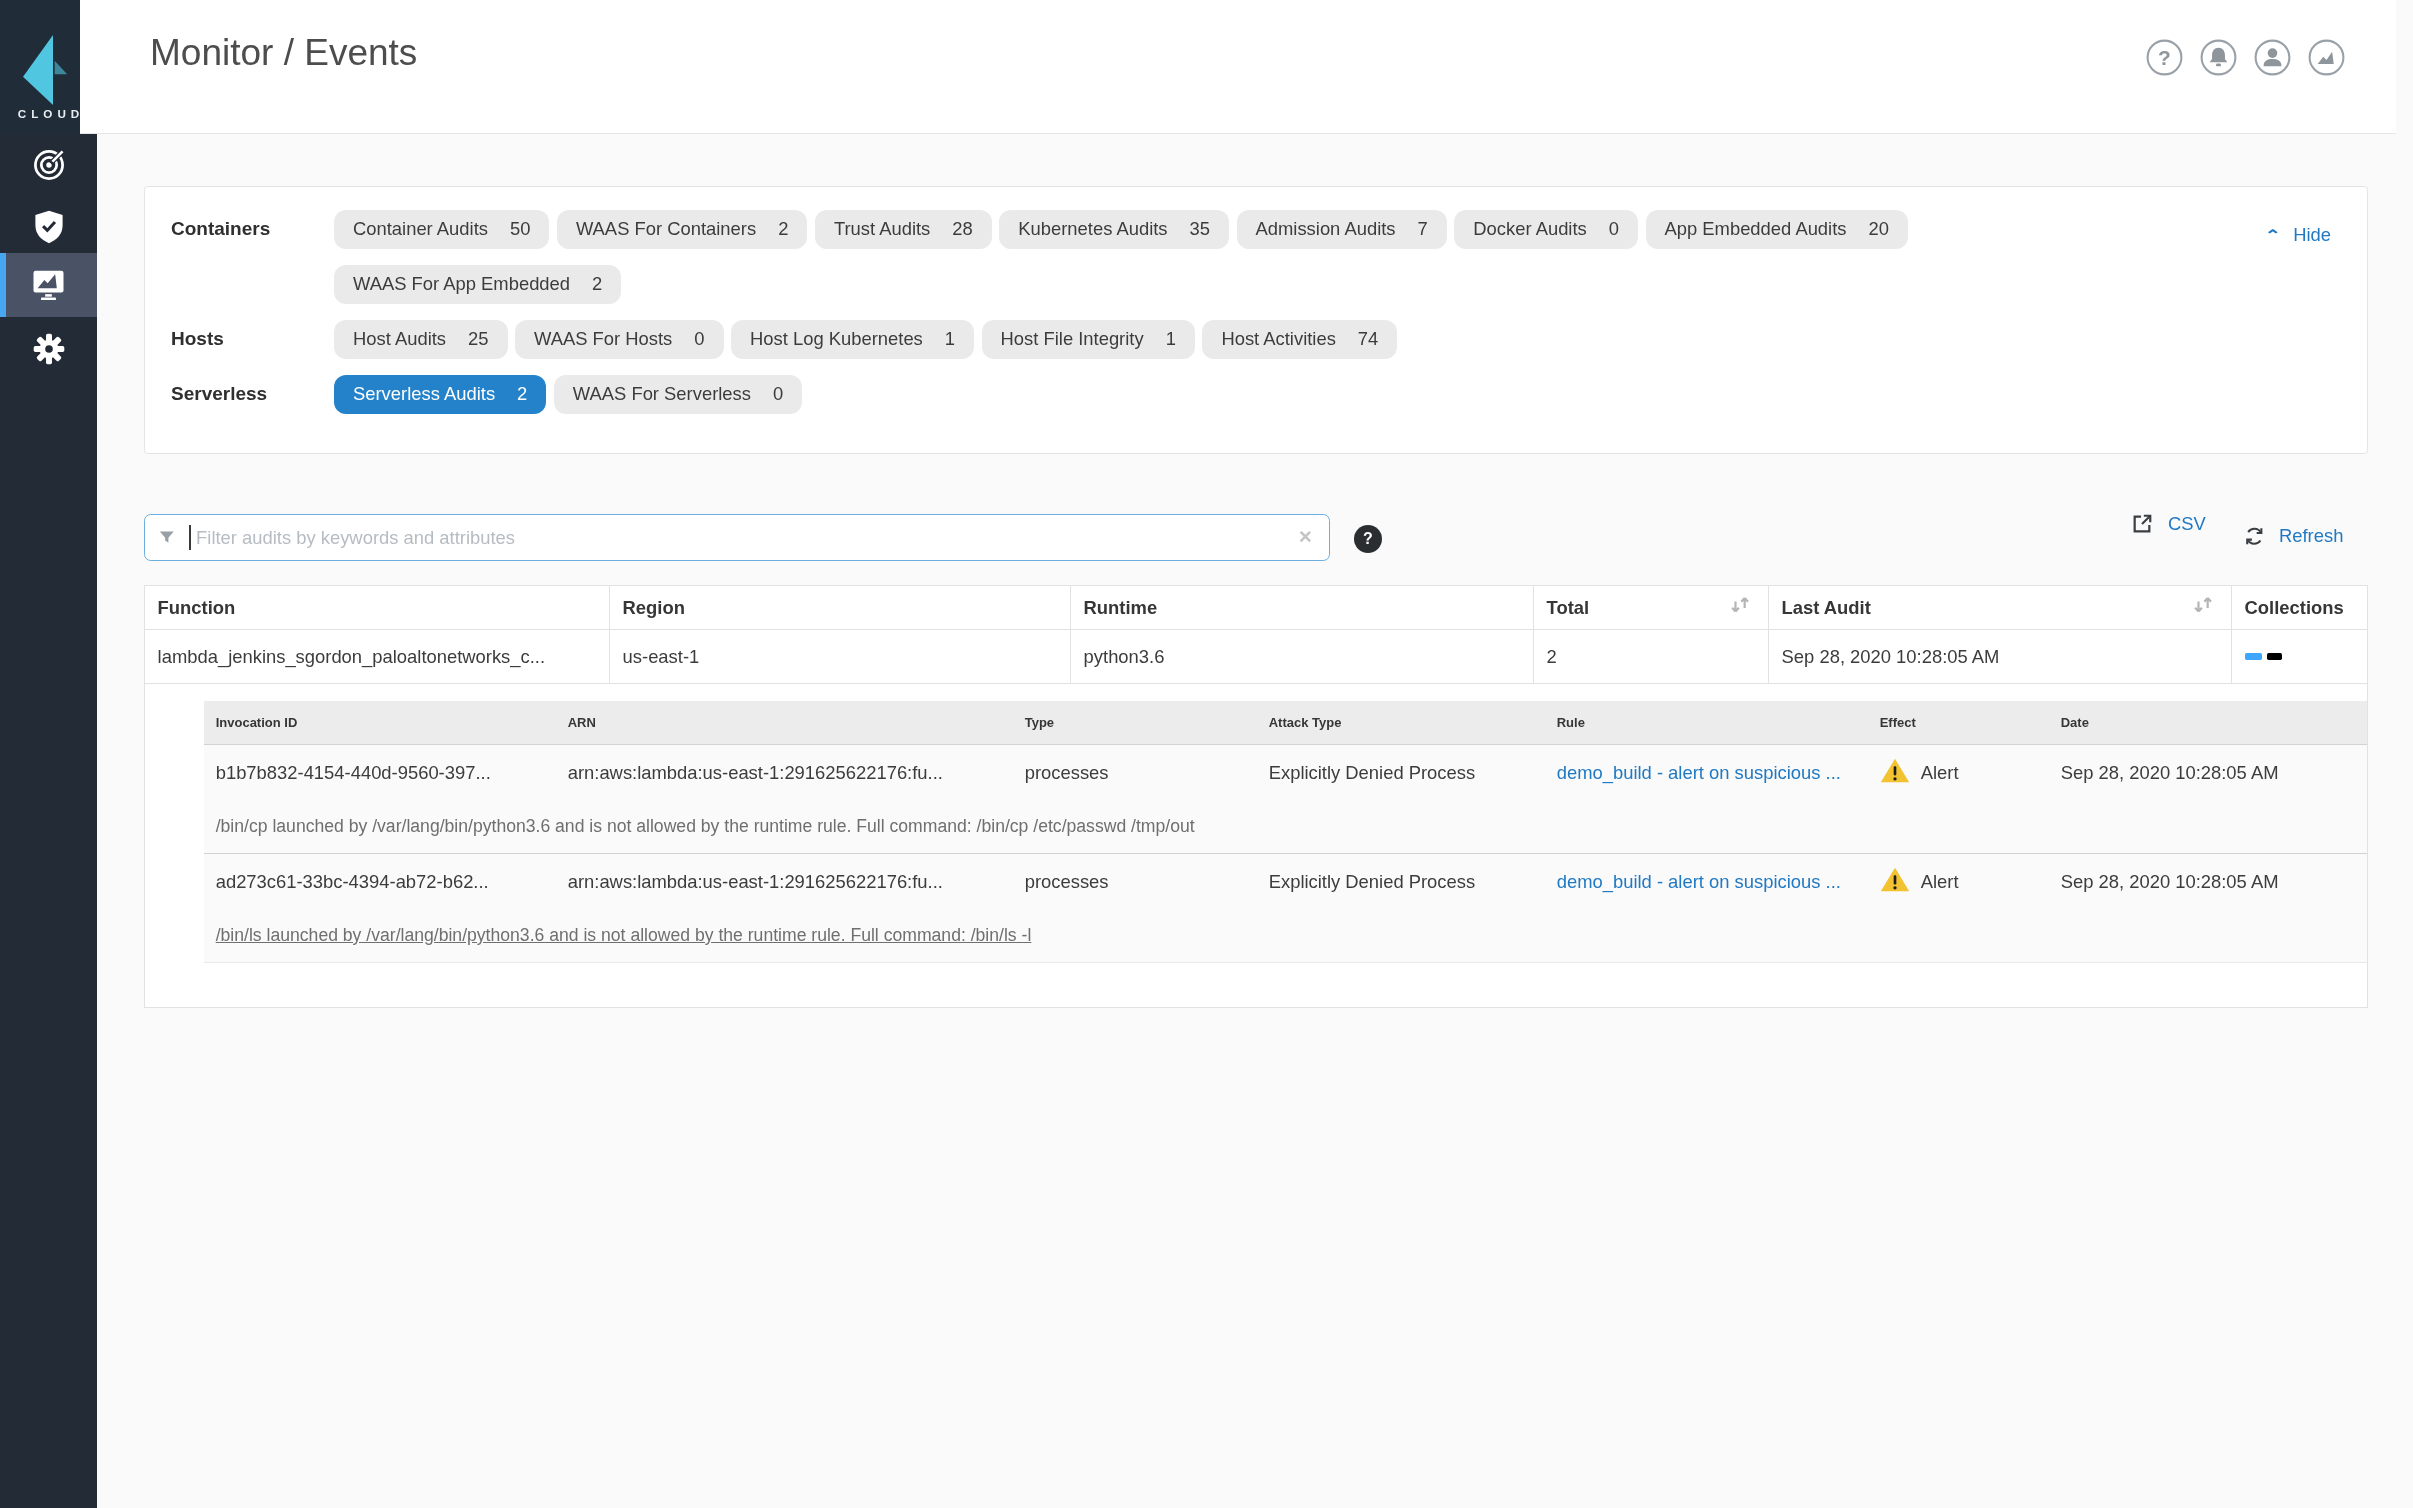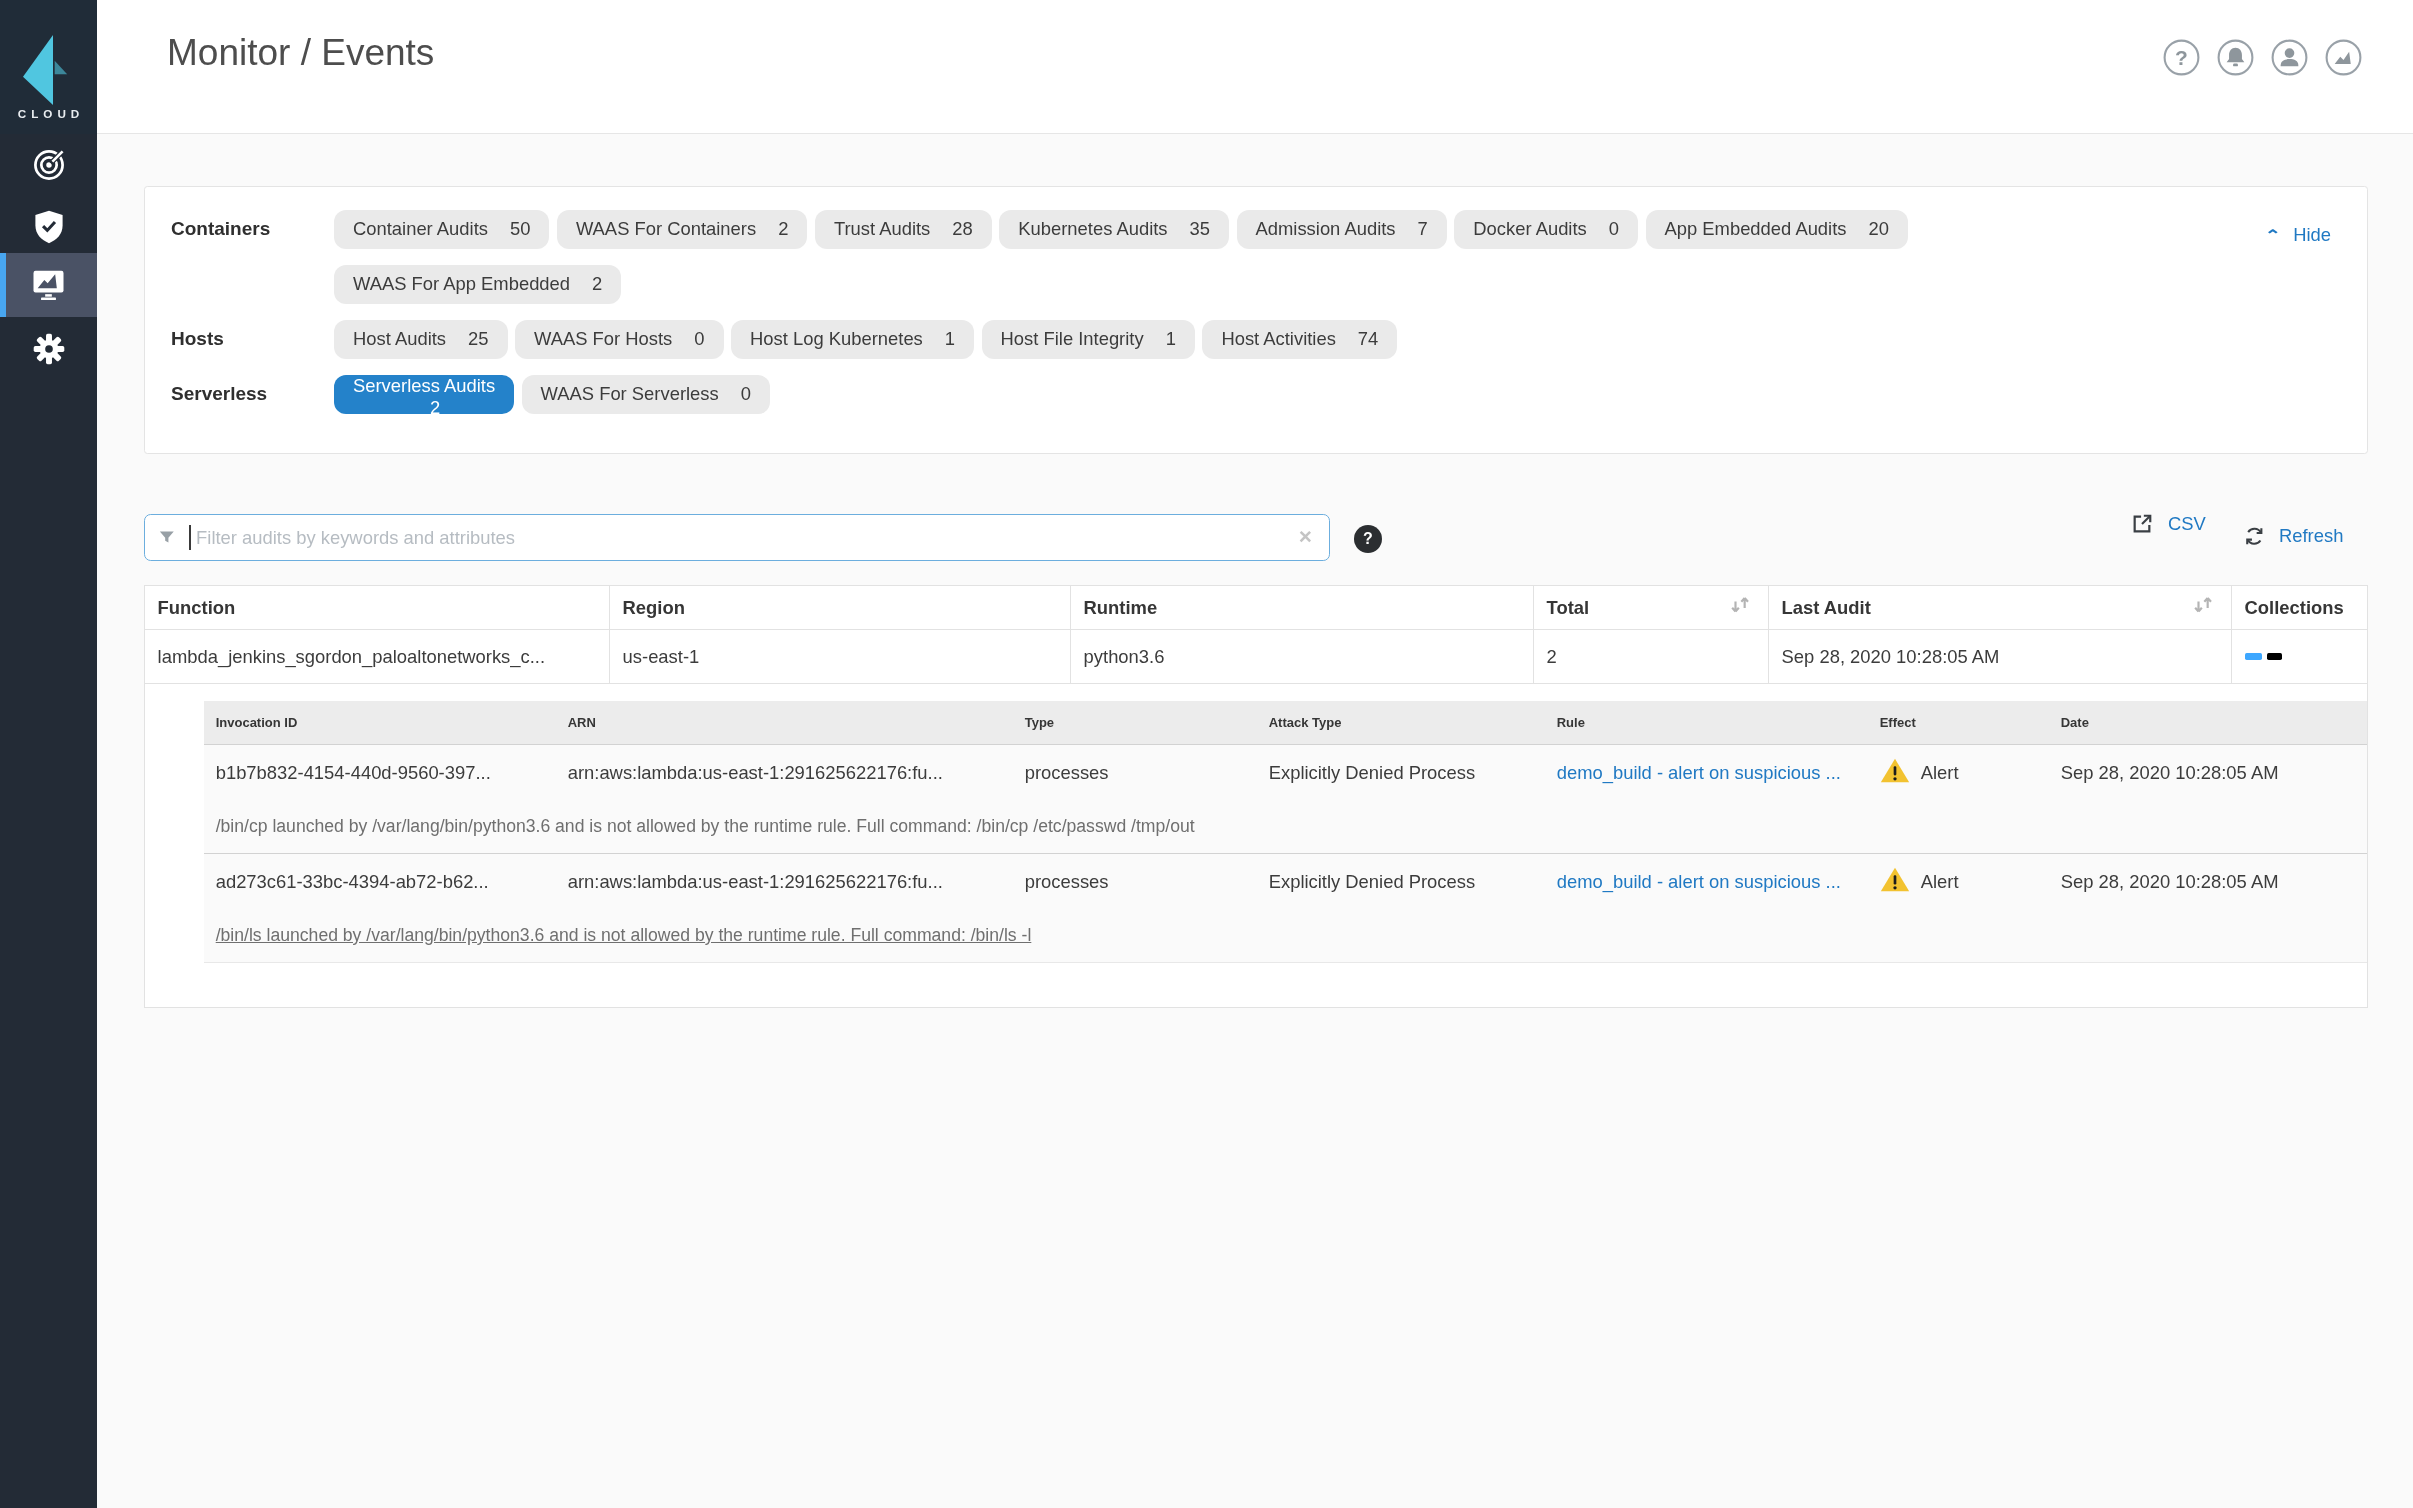--- a/index.html
+++ b/index.html
@@ -10,33 +10,33 @@
   .sidebar { position:absolute; left:0; top:0; width:97px; height:1508px; background:#232b36; }
   .logo-block { position:absolute; left:0; top:0; width:97px; height:134px; background:#202c38; }
   .logo-svg { position:absolute; left:22.6px; top:35px; }
   .logo-text { position:absolute; left:0; top:107px; width:97px; text-align:center; color:#e9edf0; font-size:11.7px; font-weight:bold; letter-spacing:5px; text-indent:5px; }
   .expand-btn { position:absolute; left:97px; top:0px; width:23.5px; height:28px; background:#4aa8e6; border-radius:0 6.7px 6.7px 0; color:#fff; display:flex; align-items:center; justify-content:center; font-size:17px; font-weight:bold; }
   .nav-item { position:absolute; left:0; width:97px; height:64px; display:flex; align-items:center; justify-content:center; }
   .nav-item.selected { background:#4a5265; }
   .nav-item.selected::before { content:""; position:absolute; left:0; top:0; width:5.9px; height:64px; background:#48a6f0; }
 
   
-  .header { position:absolute; left:97px; top:0; width:2316px; height:134px; background:#fff; border-bottom:0.8px solid #e6e6e6; }
+  .header { position:absolute; left:80px; top:0; width:2316px; height:134px; background:#fff; border-bottom:0.8px solid #e6e6e6; }
   .page-title { position:absolute; left:70px; top:32px; font-size:37px; font-weight:300; color:#4d4d4d; letter-spacing:0px; }
   .header-icons { position:absolute; right:51px; top:39px; display:flex; gap:17px; }
   .header-icons svg { width:37px; height:37px; }
 
   
   .chips-panel { position:absolute; left:144px; top:186px; width:2224px; height:268px; background:#fff; border:0.8px solid #e4e4e4; border-radius:3.4px; padding:22.6px 25px 0 26px; }
   .chip-row { display:flex; align-items:center; margin-bottom:16px; }
   .chip-row-label { width:163px; flex:0 0 163px; font-size:19px; font-weight:bold; color:#2f2f2f; }
   .chips { display:flex; gap:7.5px; }
   .chip { height:39px; display:flex; align-items:center; background:#eaeaea; border-radius:12px; padding:0 19px; font-size:18.4px; color:#3c3c3c; white-space:nowrap; }
   .chip .chip-count { margin-left:22px; }
-  .chip.selected { background:#2482ca; color:#fff;flex-direction:column; }
+  .chip.selected { background:#2482ca; color:#fff; }
   .hide-link { position:absolute; right:36px; top:37px; display:flex; align-items:center; gap:14.2px; color:#2079c3; font-size:18.4px; }
   .hide-link .chev { font-size:14.2px; font-weight:bold; transform:scaleX(1.4); }
 
   
   .filter-box { position:absolute; left:144px; top:514px; width:1186px; height:47px; background:#fff; border:1.7px solid #6caede; border-radius:6.7px; display:flex; align-items:center; }
   .funnel { margin-left:13.4px; }
   .caret { width:1.7px; height:25px; background:#3a3a3a; margin-left:13.4px; }
   .placeholder { margin-left:5px; font-size:18.4px; color:#b6bcc2; }
   .clear-x { position:absolute; right:17px; top:9.2px; font-size:22.6px; color:#c4c4c4; font-weight:bold; }
   .help-dot { position:absolute; left:1354px; top:525px; width:28px; height:28px; border-radius:50%; background:#2b2e31; color:#fff; font-size:16px; font-weight:bold; display:flex; align-items:center; justify-content:center; }

